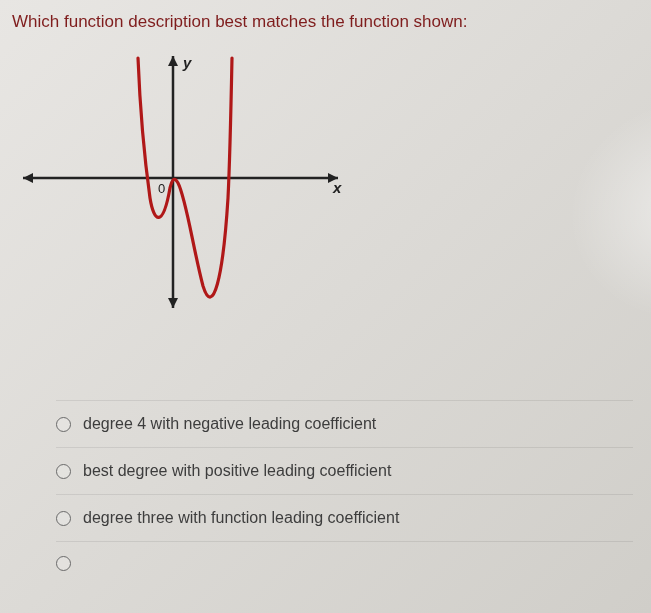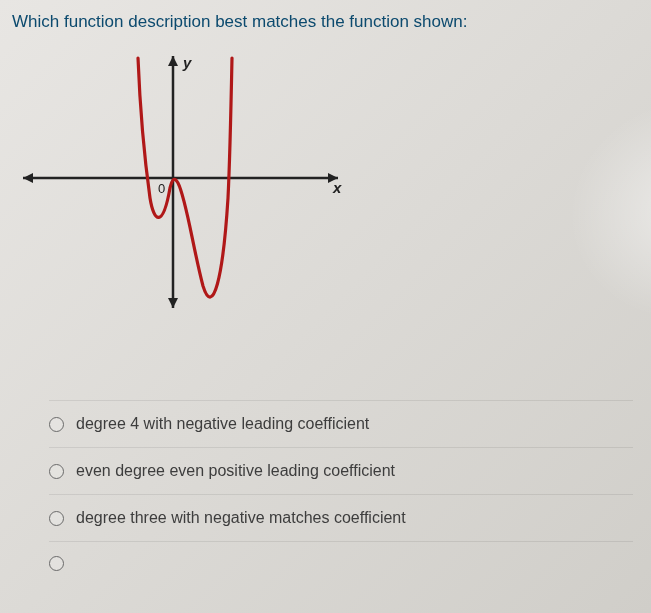--- a/index.html
+++ b/index.html
@@ -9,33 +9,33 @@
       background: linear-gradient(135deg, #e8e6e3 0%, #dcdad6 50%, #d0cec9 100%);
       font-family: -apple-system, BlinkMacSystemFont, "Segoe UI", Arial, sans-serif;
       color: #3a3a3a;
       padding: 12px 8px 0 8px;
       position: relative;
       overflow: hidden;
     }
     .question-text {
       font-size: 17px;
       font-weight: 500;
-      color: #0c4a6e;
+      color: #7f1d1d;
       margin-bottom: 16px;
       padding-left: 4px;
     }
     .graph-area {
       width: 330px;
       height: 275px;
       position: relative;
       margin-left: 10px;
     }
     .options {
       position: absolute;
-      left: 9px;
+      left: 16px;
       right: 0;
       bottom: 28px;
       padding: 0 18px 0 40px;
       text-align: right;
     }
     .option-row {
       display: flex;
       align-items: center;
       padding: 14px 0;
       border-top: 1px solid rgba(0,0,0,0.08);
@@ -98,22 +98,22 @@
 
 <div class="corner-shadow"></div>
 
 <div class="options">
   <div class="option-row">
     <span class="radio"></span>
     <span class="option-label">degree 4 with negative leading coefficient</span>
   </div>
   <div class="option-row">
     <span class="radio"></span>
-    <span class="option-label">even degree even positive leading coefficient</span>
+    <span class="option-label">best degree with positive leading coefficient</span>
   </div>
   <div class="option-row">
     <span class="radio"></span>
-    <span class="option-label">degree three with negative matches coefficient</span>
+    <span class="option-label">degree three with function leading coefficient</span>
   </div>
   <div class="option-row">
     <span class="radio"></span>
   </div>
 </div>
 
 </body></html>

